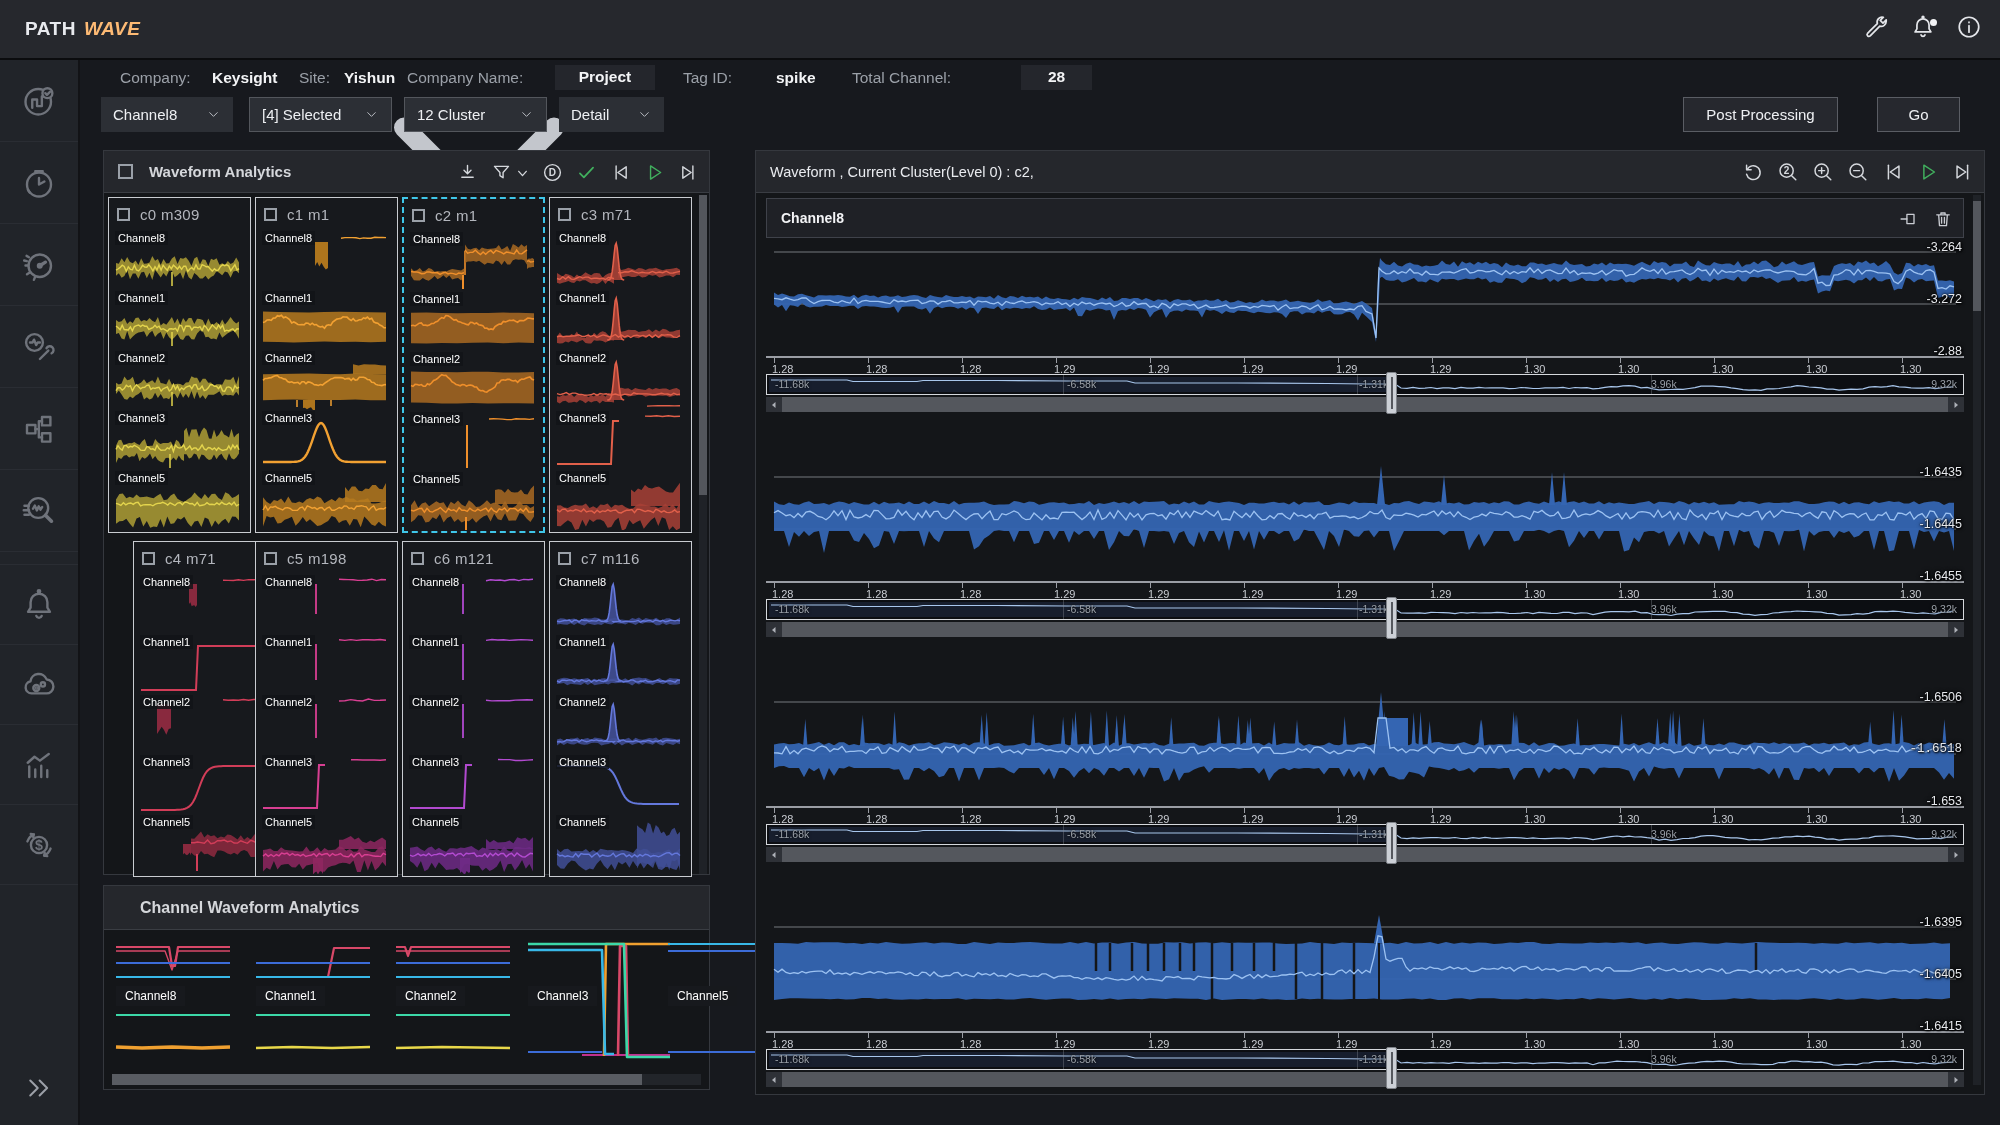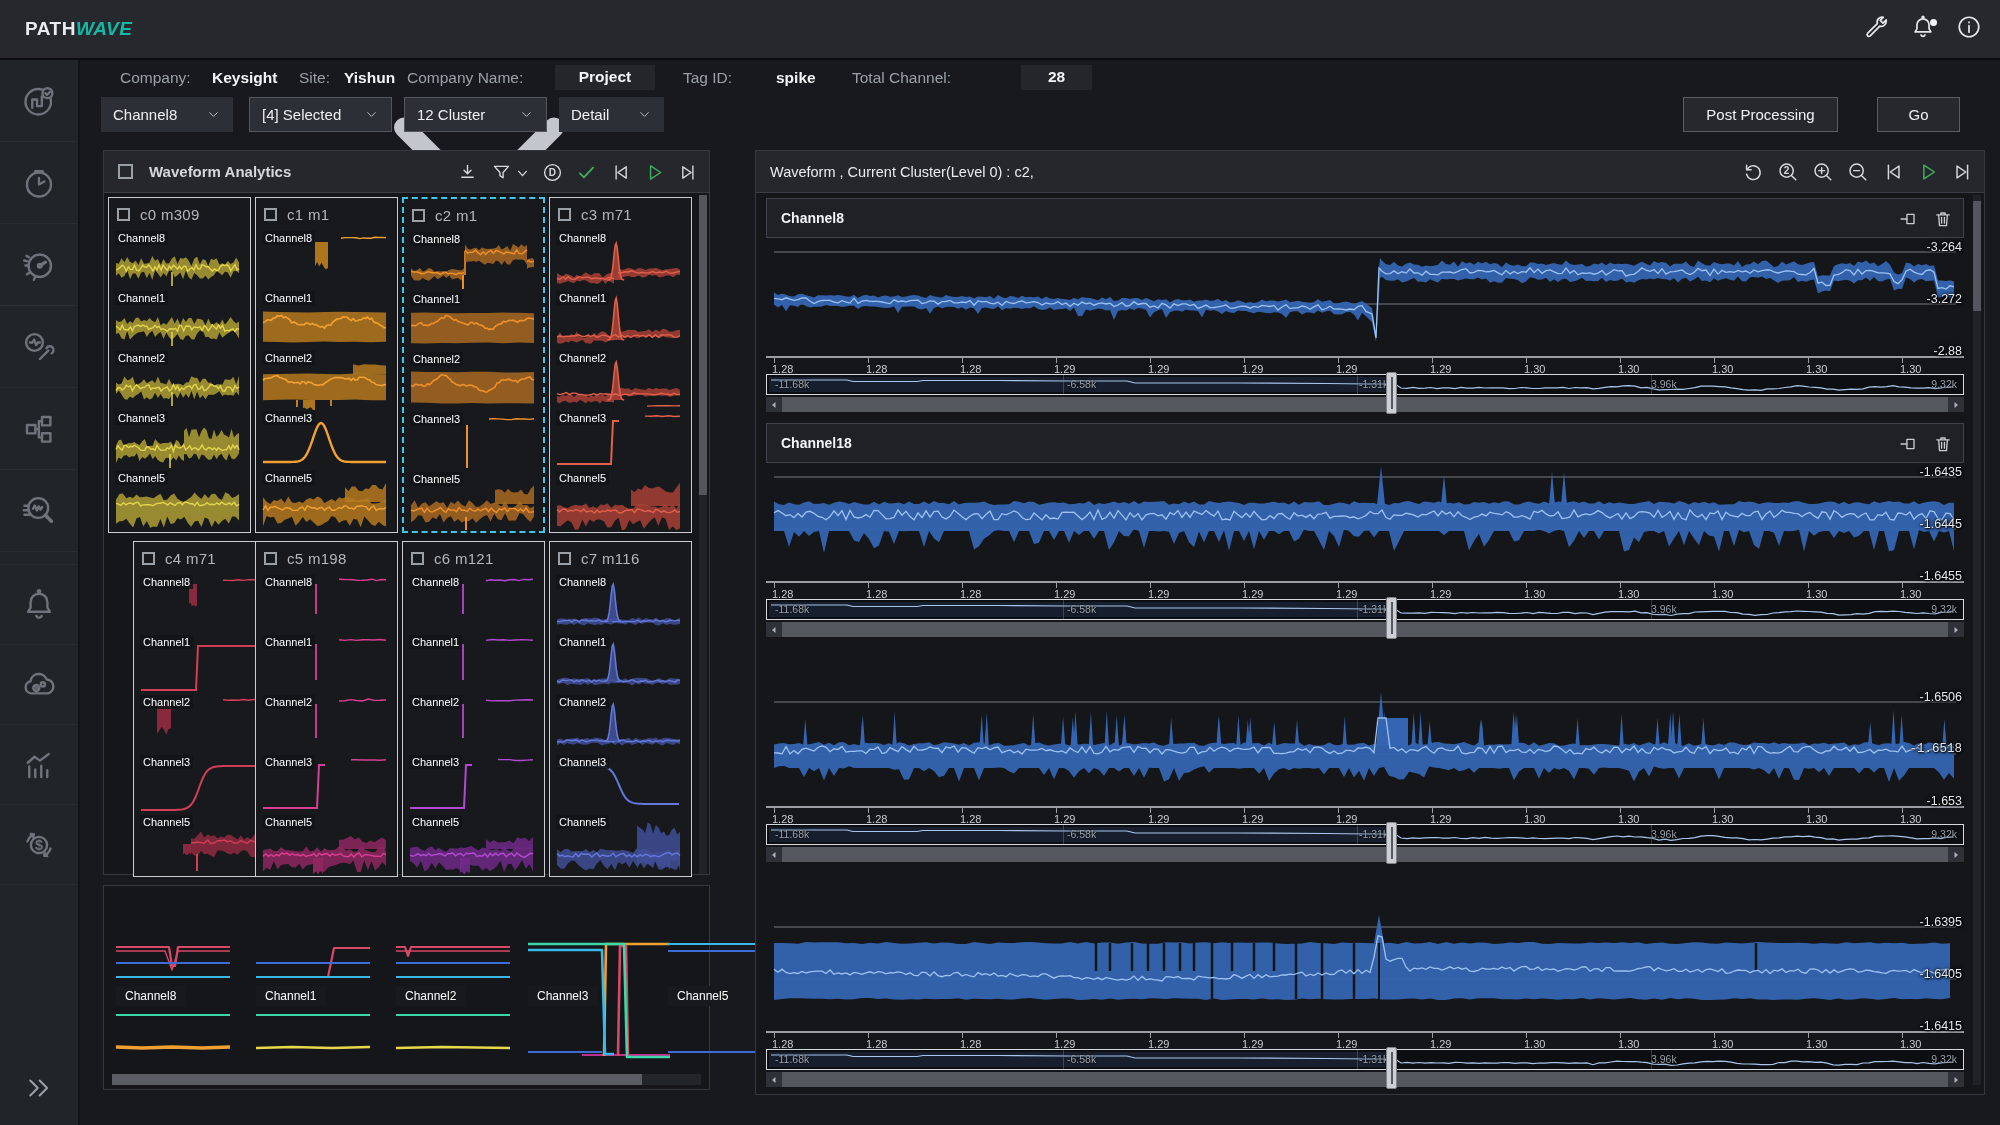--- a/index.html
+++ b/index.html
@@ -4,21 +4,21 @@
 <style>
   * { margin:0; padding:0; box-sizing:border-box; }
   html,body { background:#0e0f12; }
   body { font-family:"Liberation Sans", sans-serif; }
   .stage { position:relative; width:2000px; height:1125px; background:#17191e; overflow:hidden; color:#d6d8dc; }
 
   
   .topbar { position:absolute; left:0; top:0; width:2000px; height:60px; background:#26282d; border-bottom:2px solid #0b0c0e; }
   .logo { position:absolute; left:25px; top:18px; font-size:19px; font-weight:bold; letter-spacing:.5px; }
   .logo .p1 { color:#e8eaee; }
-  .logo .p2 { color:#14b8a6; font-style:italic; }
+  .logo .p2 { color:#fdba74; font-style:italic;margin-left:8px; }
   .appmenu { position:absolute; left:120px; top:15px; display:flex; align-items:center; gap:14px; font-size:18px; color:#c3c6cc; cursor:pointer; }
   .appmenu svg { width:16px; height:16px; color:#c3c6cc; }
   .top-icons { position:absolute; right:18px; top:14px; display:flex; align-items:center; gap:20px; }
   .top-icons .ic { width:26px; height:26px; color:#e4e6ea; position:relative; cursor:pointer; }
   .ic svg { width:100%; height:100%; }
   .badge-dot { position:absolute; right:-1px; top:5px; width:7px; height:7px; border-radius:50%; background:#f2f3f5; }
 
   
   .sidebar { position:absolute; left:0; top:60px; width:80px; height:1065px; background:#212429; border-right:2px solid #121316; }
   .side-cell { width:100%; display:flex; align-items:center; justify-content:center; border-bottom:1px solid #2a2d33; cursor:pointer; }
@@ -645,20 +645,23 @@
             <span class="ch-label">Channel5</span>
           </div>
         </div>
       </div>
     <div class="vscroll" style="right:2px;top:44px;height:679px;">
       <span class="vthumb" style="top:0;height:300px;"></span>
     </div>
   </section>
 
   <section class="panel" style="left:103px;top:885px;width:607px;height:205px;">
+    <div class="panel-head" style="height:44px;">
+      <span class="ph-title" style="margin-left:36px;font-size:16px;">Channel Waveform Analytics</span>
+    </div>
     <div id="thumbRow">
         <div class="thumb" style="left: 8px;"><svg width="150" height="132" viewBox="0 0 150 132">
             <path d="M4.0 11.0 L52.0 11.0 L57.0 11.0 L60.0 30.0 L63.0 30.0 L66.0 11.0 L118.0 11.0" fill="none" stroke="#d84868" stroke-width="2.2" stroke-linejoin="round"></path>
             <path d="M4.0 15.0 L53.0 15.0 L60.0 34.0 L66.0 15.0 L118.0 15.0" fill="none" stroke="#d84868" stroke-width="1.4" stroke-linejoin="round"></path>
             <path d="M4.0 27.0 L118.0 27.0" fill="none" stroke="#3c6cd8" stroke-width="2.2" stroke-linejoin="round"></path>
             <path d="M4.0 41.0 L118.0 41.0" fill="none" stroke="#38b8e8" stroke-width="2.2" stroke-linejoin="round"></path>
             <path d="M4.0 79.0 L118.0 79.0" fill="none" stroke="#3cd8a8" stroke-width="2.2" stroke-linejoin="round"></path>
             <path d="M4.0 111.0 L30.0 112.0 L60.0 111.0 L90.0 112.0 L118.0 111.0" fill="none" stroke="#f0a030" stroke-width="3.4" stroke-linejoin="round"></path>
           </svg><span class="thumb-label">Channel8</span></div>
         <div class="thumb" style="left: 148px;"><svg width="150" height="132" viewBox="0 0 150 132">
@@ -792,33 +795,20 @@
             </span>
             <span class="arr" style="right: 0px;">
               <svg viewBox="0 0 8 8" fill="currentColor" style="width: 8px; height: 8px;">
                 <path d="M2.5 1L6 4 2.5 7z"></path>
               </svg>
             </span>
           </div>
           <div class="handle"></div>
         </div>
         <div class="chart-group" style="top: 272px;">
-          <div class="cg-head">
-            <span class="cg-name">Channel18</span>
-            <span class="cg-icons">
-              <span class="ic"><svg viewBox="0 0 24 24" fill="none" stroke="currentColor" stroke-width="1.6" stroke-linecap="round" stroke-linejoin="round">
-                  <path d="M2.5 12h7"></path>
-                  <rect x="9.5" y="6.5" width="8.5" height="11"></rect>
-                </svg></span>
-              <span class="ic"><svg viewBox="0 0 24 24" fill="none" stroke="currentColor" stroke-width="1.6" stroke-linecap="round" stroke-linejoin="round">
-                  <path d="M4.5 7h15M9.5 7V4.8h5V7M6.8 7l1 13h8.4l1-13"></path>
-                  <path d="M10.3 10v7M13.7 10v7"></path>
-                </svg></span>
-            </span>
-          </div>
           <div class="cg-plot"><svg width="1198" height="118" viewBox="0 0 1198 118">
               <path d="M8 14H1190M8 66H1190" stroke="#75787f" stroke-width="1" fill="none"></path>
               <path d="M8.0 38.6 L13.0 41.3 L18.0 41.9 L23.0 39.4 L28.0 41.3 L33.0 41.7 L38.0 39.4 L43.0 38.3 L48.0 41.1 L53.0 40.8 L58.0 40.0 L63.0 41.8 L68.0 39.7 L73.0 38.6 L78.0 39.2 L83.0 40.9 L88.0 39.1 L93.0 40.2 L98.0 41.6 L103.0 41.6 L108.0 38.8 L113.0 41.4 L118.0 38.8 L123.0 40.5 L128.0 40.2 L133.0 39.5 L138.0 41.3 L143.0 38.6 L148.0 41.1 L153.0 41.1 L158.0 38.5 L163.0 41.1 L168.0 38.0 L173.0 40.0 L178.0 40.0 L183.0 41.2 L188.0 38.0 L193.0 41.6 L198.0 40.0 L203.0 39.7 L208.0 39.7 L213.0 39.5 L218.0 38.4 L223.0 40.8 L228.0 41.9 L233.0 41.5 L238.0 41.5 L243.0 41.2 L248.0 38.1 L253.0 38.7 L258.0 40.3 L263.0 38.4 L268.0 39.1 L273.0 41.8 L278.0 40.7 L283.0 39.4 L288.0 39.3 L293.0 40.1 L298.0 39.6 L303.0 41.3 L308.0 41.1 L313.0 39.9 L318.0 40.6 L323.0 38.0 L328.0 41.9 L333.0 40.1 L338.0 41.0 L343.0 39.9 L348.0 38.4 L353.0 40.2 L358.0 39.1 L363.0 40.7 L368.0 38.1 L373.0 41.0 L378.0 38.5 L383.0 38.9 L388.0 38.8 L393.0 38.5 L398.0 38.0 L403.0 41.7 L408.0 40.6 L413.0 41.3 L418.0 38.5 L423.0 40.4 L428.0 38.4 L433.0 41.6 L438.0 41.4 L443.0 38.0 L448.0 39.3 L453.0 40.0 L458.0 38.9 L463.0 38.6 L468.0 39.2 L473.0 40.0 L478.0 41.9 L483.0 39.8 L488.0 39.7 L493.0 40.6 L498.0 40.4 L503.0 39.5 L508.0 38.7 L513.0 40.0 L518.0 39.4 L523.0 41.5 L528.0 38.6 L533.0 41.8 L538.0 39.0 L543.0 39.4 L548.0 39.2 L553.0 38.3 L558.0 42.0 L563.0 42.0 L568.0 40.8 L573.0 39.5 L578.0 40.1 L583.0 41.5 L588.0 38.2 L593.0 40.1 L598.0 39.8 L603.0 39.9 L608.0 40.0 L613.0 41.8 L618.0 40.6 L623.0 41.9 L628.0 40.1 L633.0 40.3 L638.0 38.5 L643.0 38.1 L648.0 39.8 L653.0 41.0 L658.0 38.5 L663.0 39.1 L668.0 39.7 L673.0 38.2 L678.0 40.9 L683.0 39.7 L688.0 40.4 L693.0 39.3 L698.0 41.6 L703.0 41.3 L708.0 38.9 L713.0 39.7 L718.0 39.0 L723.0 40.8 L728.0 39.3 L733.0 40.3 L738.0 38.3 L743.0 38.5 L748.0 41.4 L753.0 41.5 L758.0 39.6 L763.0 38.5 L768.0 40.1 L773.0 40.7 L778.0 38.6 L783.0 40.2 L788.0 39.7 L793.0 38.2 L798.0 40.5 L803.0 39.0 L808.0 38.2 L813.0 39.9 L818.0 38.5 L823.0 40.4 L828.0 40.5 L833.0 38.2 L838.0 41.2 L843.0 39.2 L848.0 40.5 L853.0 39.4 L858.0 40.3 L863.0 41.0 L868.0 41.0 L873.0 39.7 L878.0 38.9 L883.0 38.1 L888.0 41.0 L893.0 38.7 L898.0 39.1 L903.0 39.6 L908.0 40.6 L913.0 38.1 L918.0 39.3 L923.0 41.6 L928.0 39.0 L933.0 40.2 L938.0 38.8 L943.0 40.4 L948.0 39.2 L953.0 41.8 L958.0 41.6 L963.0 41.3 L968.0 41.3 L973.0 38.1 L978.0 39.2 L983.0 38.4 L988.0 39.2 L993.0 41.1 L998.0 39.8 L1003.0 39.3 L1008.0 40.1 L1013.0 40.0 L1018.0 39.4 L1023.0 39.7 L1028.0 38.2 L1033.0 38.2 L1038.0 39.7 L1043.0 41.1 L1048.0 41.1 L1053.0 40.4 L1058.0 39.2 L1063.0 38.6 L1068.0 38.7 L1073.0 40.9 L1078.0 38.7 L1083.0 41.2 L1088.0 39.6 L1093.0 39.2 L1098.0 40.5 L1103.0 41.2 L1108.0 38.3 L1113.0 40.1 L1118.0 38.9 L1123.0 38.1 L1128.0 39.1 L1133.0 38.6 L1138.0 40.5 L1143.0 40.6 L1148.0 38.3 L1153.0 41.2 L1158.0 39.5 L1163.0 38.7 L1168.0 38.3 L1173.0 39.1 L1178.0 41.9 L1183.0 39.8 L1188.0 39.8 L1188.0 87.9 L1183.0 68.0 L1178.0 69.4 L1173.0 68.0 L1168.0 78.4 L1163.0 68.0 L1158.0 69.0 L1153.0 67.1 L1148.0 86.4 L1143.0 68.0 L1138.0 68.0 L1133.0 68.0 L1128.0 87.2 L1123.0 88.2 L1118.0 68.0 L1113.0 68.0 L1108.0 86.9 L1103.0 68.0 L1098.0 68.0 L1093.0 72.8 L1088.0 74.6 L1083.0 68.0 L1078.0 70.1 L1073.0 68.0 L1068.0 75.1 L1063.0 68.0 L1058.0 68.0 L1053.0 68.9 L1048.0 72.8 L1043.0 68.0 L1038.0 88.4 L1033.0 66.6 L1028.0 68.0 L1023.0 68.2 L1018.0 68.0 L1013.0 83.0 L1008.0 69.7 L1003.0 68.0 L998.0 68.0 L993.0 85.8 L988.0 82.0 L983.0 68.0 L978.0 69.3 L973.0 66.7 L968.0 83.2 L963.0 68.0 L958.0 68.0 L953.0 88.6 L948.0 73.6 L943.0 72.6 L938.0 68.0 L933.0 82.1 L928.0 75.5 L923.0 68.0 L918.0 82.2 L913.0 68.0 L908.0 75.6 L903.0 83.4 L898.0 68.0 L893.0 70.5 L888.0 68.0 L883.0 68.0 L878.0 69.1 L873.0 79.2 L868.0 74.6 L863.0 86.9 L858.0 88.4 L853.0 68.0 L848.0 68.0 L843.0 68.0 L838.0 68.0 L833.0 76.5 L828.0 68.0 L823.0 68.0 L818.0 74.9 L813.0 68.0 L808.0 77.7 L803.0 84.2 L798.0 68.0 L793.0 66.8 L788.0 68.0 L783.0 70.5 L778.0 68.0 L773.0 66.8 L768.0 68.0 L763.0 68.0 L758.0 68.0 L753.0 77.3 L748.0 78.6 L743.0 68.0 L738.0 68.0 L733.0 68.0 L728.0 68.0 L723.0 77.1 L718.0 83.7 L713.0 70.7 L708.0 77.9 L703.0 87.6 L698.0 68.0 L693.0 68.0 L688.0 68.0 L683.0 68.0 L678.0 72.3 L673.0 68.0 L668.0 68.0 L663.0 68.0 L658.0 68.0 L653.0 68.0 L648.0 68.0 L643.0 68.0 L638.0 68.0 L633.0 78.2 L628.0 88.1 L623.0 68.0 L618.0 68.0 L613.0 68.0 L608.0 74.6 L603.0 67.4 L598.0 68.0 L593.0 73.7 L588.0 73.2 L583.0 68.0 L578.0 66.6 L573.0 84.1 L568.0 73.1 L563.0 68.0 L558.0 87.1 L553.0 77.3 L548.0 68.0 L543.0 68.0 L538.0 66.5 L533.0 75.7 L528.0 78.6 L523.0 68.0 L518.0 68.0 L513.0 71.3 L508.0 68.0 L503.0 68.0 L498.0 76.8 L493.0 68.0 L488.0 86.6 L483.0 67.9 L478.0 78.1 L473.0 68.0 L468.0 68.0 L463.0 87.8 L458.0 67.3 L453.0 78.9 L448.0 68.0 L443.0 68.0 L438.0 79.5 L433.0 68.5 L428.0 84.0 L423.0 79.2 L418.0 68.0 L413.0 69.9 L408.0 81.1 L403.0 68.7 L398.0 68.0 L393.0 68.6 L388.0 68.0 L383.0 68.0 L378.0 85.1 L373.0 68.0 L368.0 66.1 L363.0 73.2 L358.0 73.0 L353.0 68.0 L348.0 79.3 L343.0 86.9 L338.0 68.0 L333.0 68.0 L328.0 76.1 L323.0 68.0 L318.0 68.0 L313.0 72.1 L308.0 68.0 L303.0 79.7 L298.0 68.0 L293.0 68.0 L288.0 77.1 L283.0 68.0 L278.0 68.0 L273.0 79.8 L268.0 80.9 L263.0 68.0 L258.0 68.0 L253.0 68.0 L248.0 79.2 L243.0 68.0 L238.0 68.0 L233.0 67.3 L228.0 68.0 L223.0 72.6 L218.0 75.7 L213.0 83.2 L208.0 86.4 L203.0 68.0 L198.0 68.0 L193.0 68.0 L188.0 68.0 L183.0 68.0 L178.0 68.0 L173.0 79.3 L168.0 75.5 L163.0 68.0 L158.0 83.9 L153.0 68.0 L148.0 68.0 L143.0 68.0 L138.0 68.3 L133.0 68.0 L128.0 81.0 L123.0 68.7 L118.0 68.0 L113.0 82.5 L108.0 85.2 L103.0 76.1 L98.0 69.9 L93.0 79.1 L88.0 77.4 L83.0 68.0 L78.0 68.0 L73.0 68.0 L68.0 68.0 L63.0 68.0 L58.0 90.0 L53.0 68.0 L48.0 69.1 L43.0 72.9 L38.0 68.0 L33.0 73.7 L28.0 69.0 L23.0 84.0 L18.0 68.0 L13.0 68.0 L8.0 68.0 Z" fill="#3465b2" fill-opacity="0.95"></path>
               <path d="M611.0 42.0 L615.0 3.0 L619.0 42.0 Z" fill="#3465b2"></path>
               <path d="M675.0 42.0 L678.0 12.0 L681.0 42.0 Z" fill="#3465b2"></path>
               <path d="M783.0 42.0 L786.0 9.0 L789.0 42.0 Z" fill="#3465b2"></path>
               <path d="M795.0 42.0 L798.0 9.0 L801.0 42.0 Z" fill="#3465b2"></path>
               <path d="M8.0 49.8 L12.0 47.6 L16.0 50.0 L20.0 52.7 L24.0 51.6 L28.0 54.6 L32.0 50.5 L36.0 54.0 L40.0 49.2 L44.0 48.3 L48.0 50.3 L52.0 53.5 L56.0 54.3 L60.0 56.7 L64.0 53.6 L68.0 47.9 L72.0 52.7 L76.0 47.7 L80.0 56.6 L84.0 47.5 L88.0 54.0 L92.0 55.0 L96.0 54.1 L100.0 51.6 L104.0 54.2 L108.0 47.5 L112.0 47.6 L116.0 51.6 L120.0 55.8 L124.0 55.7 L128.0 54.4 L132.0 47.0 L136.0 52.2 L140.0 48.3 L144.0 53.6 L148.0 56.8 L152.0 49.9 L156.0 54.7 L160.0 47.8 L164.0 54.2 L168.0 48.6 L172.0 48.1 L176.0 54.0 L180.0 55.9 L184.0 53.3 L188.0 47.1 L192.0 50.2 L196.0 53.7 L200.0 56.6 L204.0 53.3 L208.0 51.0 L212.0 50.7 L216.0 55.7 L220.0 51.5 L224.0 48.1 L228.0 56.5 L232.0 56.7 L236.0 50.7 L240.0 51.8 L244.0 50.0 L248.0 47.9 L252.0 49.7 L256.0 54.5 L260.0 56.7 L264.0 56.2 L268.0 50.1 L272.0 53.6 L276.0 56.9 L280.0 51.8 L284.0 55.7 L288.0 55.0 L292.0 56.1 L296.0 49.3 L300.0 49.2 L304.0 49.3 L308.0 49.2 L312.0 52.9 L316.0 56.6 L320.0 53.4 L324.0 49.0 L328.0 56.5 L332.0 47.0 L336.0 56.4 L340.0 54.5 L344.0 49.3 L348.0 55.3 L352.0 47.6 L356.0 52.1 L360.0 56.8 L364.0 49.8 L368.0 54.2 L372.0 50.7 L376.0 56.8 L380.0 51.8 L384.0 50.7 L388.0 50.3 L392.0 52.9 L396.0 51.8 L400.0 56.2 L404.0 49.7 L408.0 51.8 L412.0 47.5 L416.0 54.5 L420.0 49.1 L424.0 54.4 L428.0 48.1 L432.0 49.9 L436.0 51.4 L440.0 47.6 L444.0 50.6 L448.0 53.1 L452.0 48.1 L456.0 56.7 L460.0 56.0 L464.0 56.9 L468.0 48.2 L472.0 51.7 L476.0 54.6 L480.0 50.2 L484.0 54.3 L488.0 48.4 L492.0 53.0 L496.0 56.8 L500.0 56.3 L504.0 52.6 L508.0 55.5 L512.0 50.9 L516.0 50.5 L520.0 54.0 L524.0 56.2 L528.0 49.8 L532.0 53.1 L536.0 52.1 L540.0 54.4 L544.0 51.7 L548.0 55.7 L552.0 51.1 L556.0 50.9 L560.0 49.4 L564.0 55.2 L568.0 53.4 L572.0 53.3 L576.0 53.0 L580.0 53.2 L584.0 54.7 L588.0 53.8 L592.0 55.9 L596.0 54.5 L600.0 52.4 L604.0 48.5 L608.0 50.7 L612.0 50.7 L616.0 47.1 L620.0 54.6 L624.0 56.3 L628.0 51.9 L632.0 52.4 L636.0 52.3 L640.0 50.1 L644.0 51.0 L648.0 52.2 L652.0 54.0 L656.0 51.4 L660.0 51.8 L664.0 49.8 L668.0 48.0 L672.0 52.9 L676.0 48.0 L680.0 51.3 L684.0 49.1 L688.0 53.8 L692.0 48.8 L696.0 52.8 L700.0 54.3 L704.0 56.6 L708.0 54.1 L712.0 53.5 L716.0 51.1 L720.0 52.9 L724.0 49.2 L728.0 50.3 L732.0 50.8 L736.0 51.9 L740.0 48.7 L744.0 50.4 L748.0 54.0 L752.0 54.1 L756.0 52.6 L760.0 54.1 L764.0 56.2 L768.0 48.3 L772.0 49.6 L776.0 47.4 L780.0 50.9 L784.0 53.0 L788.0 52.5 L792.0 48.8 L796.0 55.5 L800.0 55.1 L804.0 54.0 L808.0 47.1 L812.0 53.8 L816.0 51.9 L820.0 50.8 L824.0 51.8 L828.0 50.4 L832.0 47.6 L836.0 49.6 L840.0 52.9 L844.0 54.9 L848.0 52.8 L852.0 50.5 L856.0 56.1 L860.0 50.0 L864.0 55.7 L868.0 53.7 L872.0 49.3 L876.0 48.7 L880.0 49.1 L884.0 50.1 L888.0 54.2 L892.0 47.2 L896.0 54.3 L900.0 52.0 L904.0 48.5 L908.0 56.3 L912.0 49.7 L916.0 55.5 L920.0 56.7 L924.0 47.1 L928.0 51.8 L932.0 54.3 L936.0 51.4 L940.0 56.7 L944.0 49.9 L948.0 50.8 L952.0 48.0 L956.0 56.6 L960.0 49.3 L964.0 52.2 L968.0 53.2 L972.0 54.0 L976.0 50.2 L980.0 52.6 L984.0 52.7 L988.0 49.0 L992.0 48.2 L996.0 56.4 L1000.0 51.0 L1004.0 48.2 L1008.0 54.4 L1012.0 51.3 L1016.0 47.3 L1020.0 49.4 L1024.0 49.4 L1028.0 50.3 L1032.0 50.7 L1036.0 53.8 L1040.0 50.8 L1044.0 49.4 L1048.0 52.9 L1052.0 55.4 L1056.0 48.8 L1060.0 49.5 L1064.0 56.1 L1068.0 47.6 L1072.0 50.3 L1076.0 54.4 L1080.0 51.8 L1084.0 50.7 L1088.0 51.0 L1092.0 54.7 L1096.0 51.7 L1100.0 50.0 L1104.0 56.8 L1108.0 56.9 L1112.0 51.7 L1116.0 52.5 L1120.0 49.2 L1124.0 56.5 L1128.0 57.0 L1132.0 50.0 L1136.0 50.3 L1140.0 52.1 L1144.0 49.0 L1148.0 56.2 L1152.0 52.3 L1156.0 50.6 L1160.0 55.5 L1164.0 47.9 L1168.0 48.7 L1172.0 55.4 L1176.0 56.5 L1180.0 50.2 L1184.0 50.7 L1188.0 56.7" fill="none" stroke="#9cc2f2" stroke-width="1.3"></path>
             </svg></div>
           <span class="ylab" style="top: 42px;">-1.6435</span>

